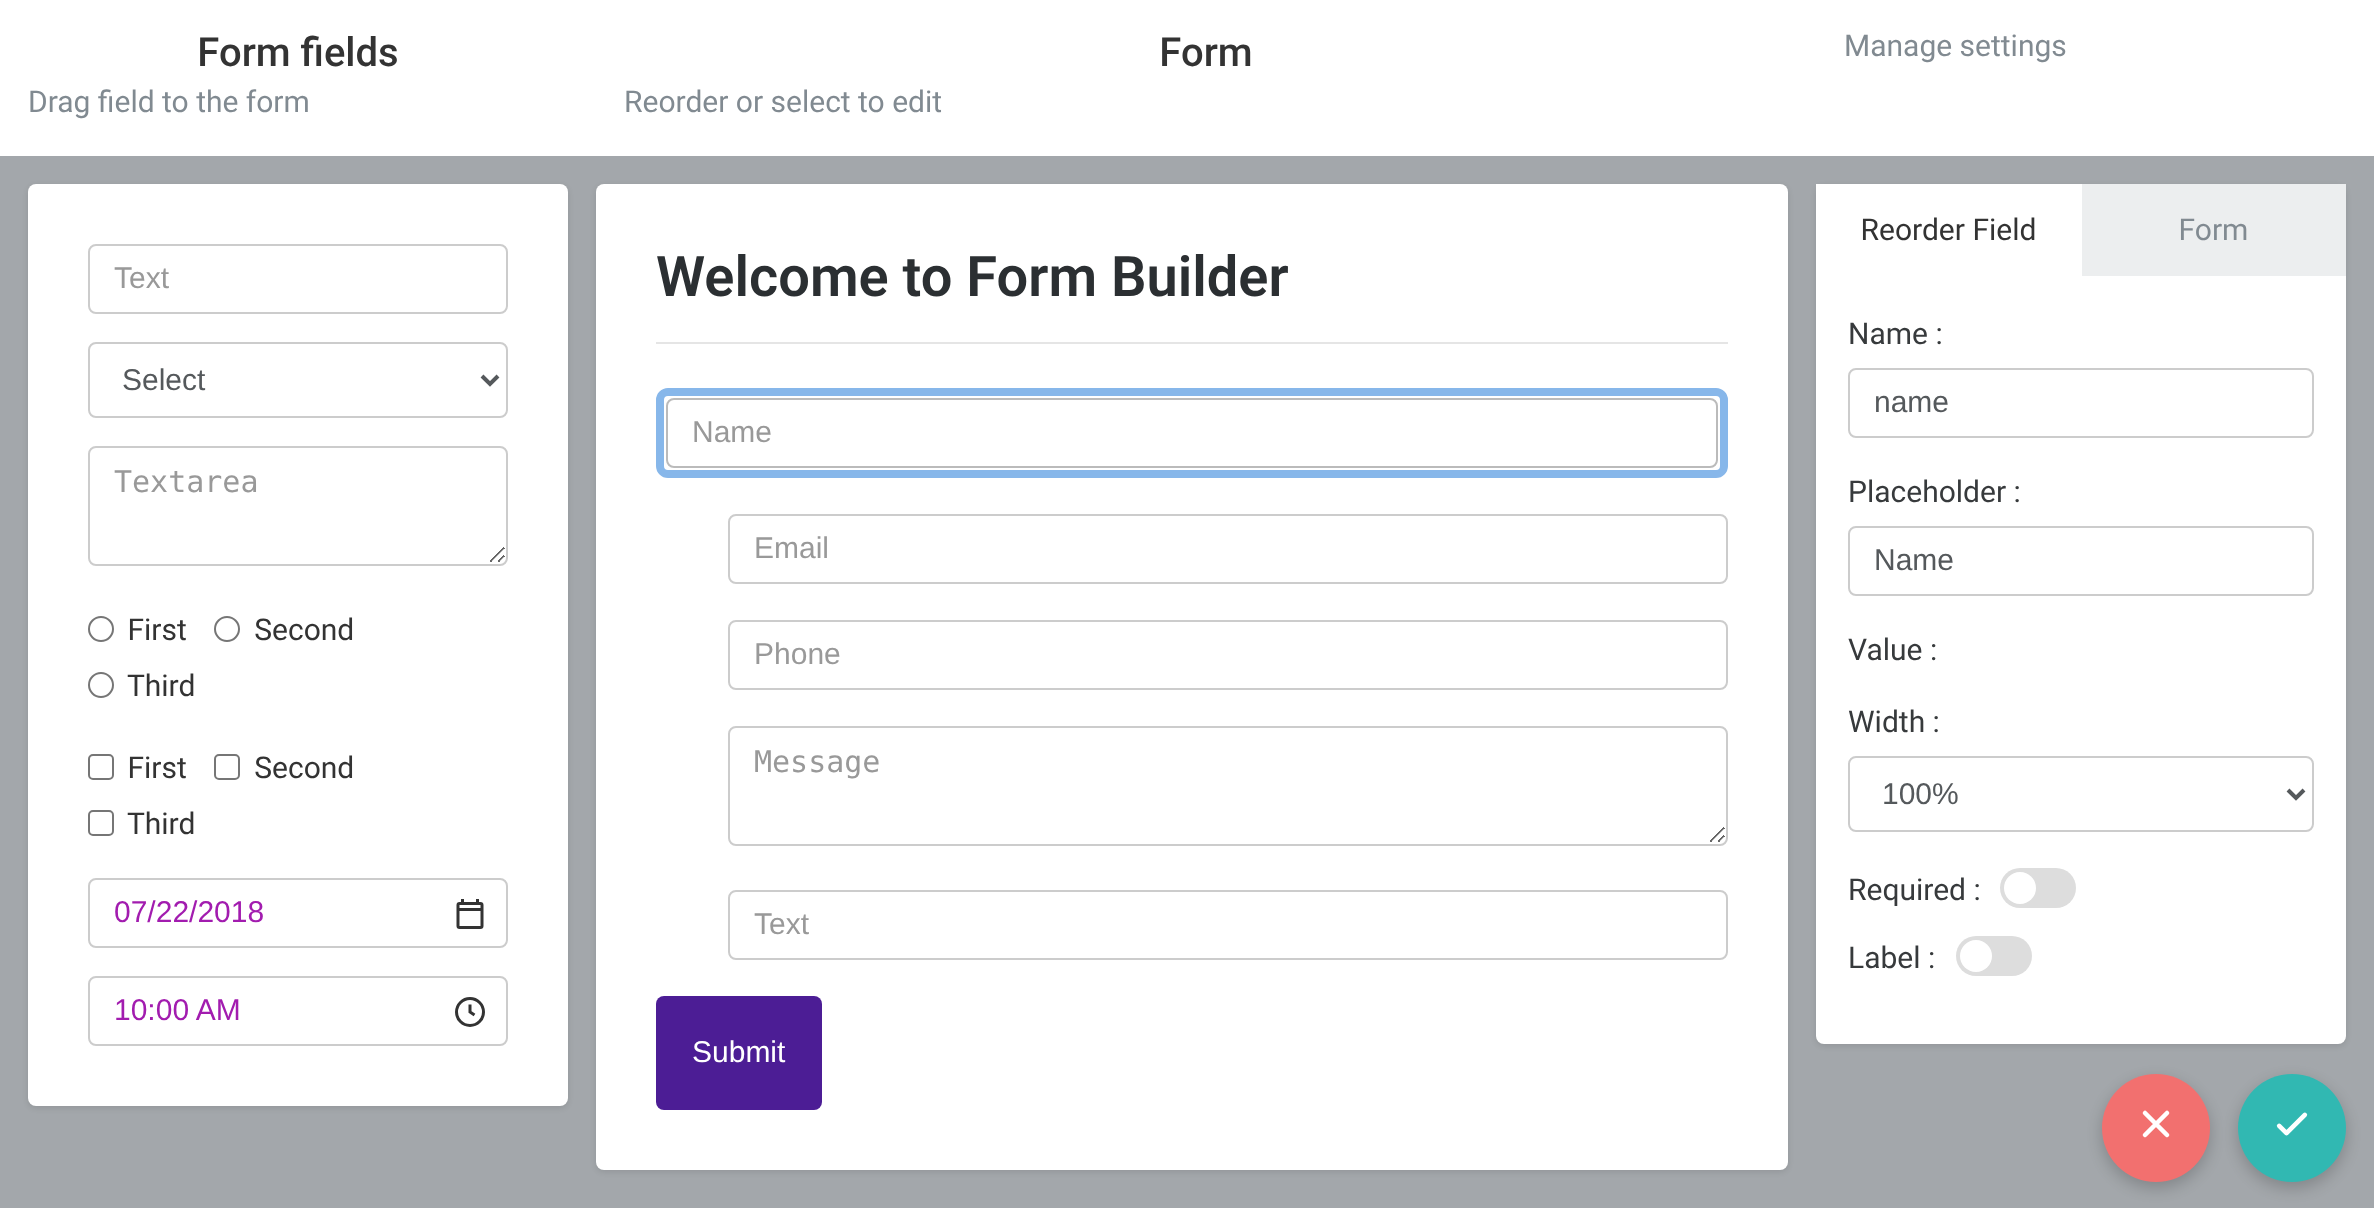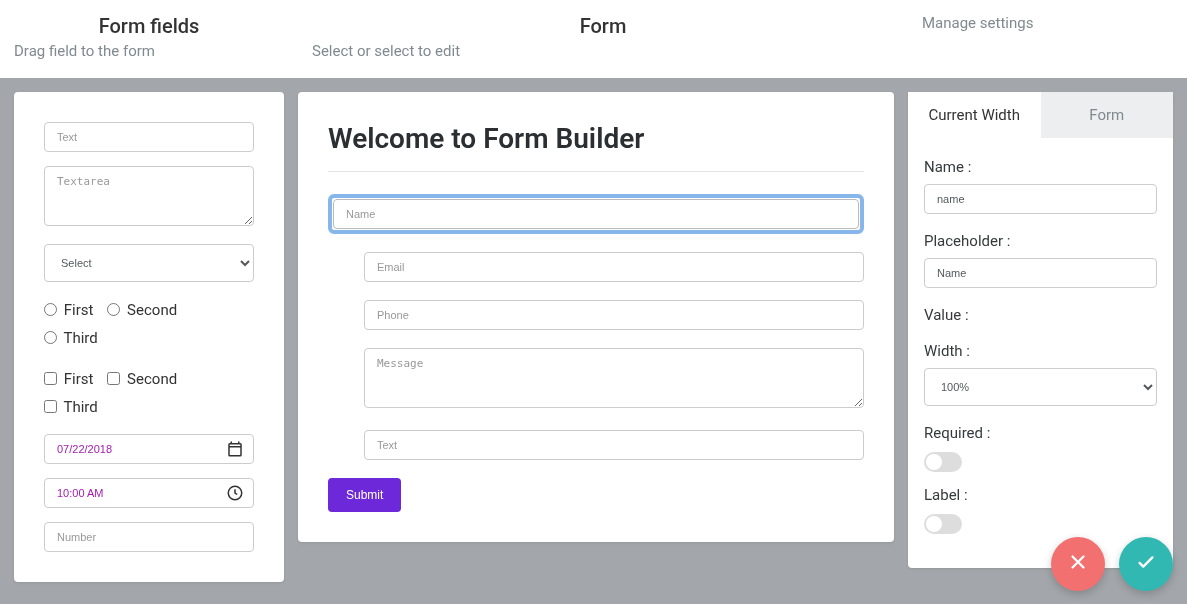--- a/index.html
+++ b/index.html
@@ -55,21 +55,21 @@
       padding: 30px;
     }
     .panel-right {
       width: 265px;
     }
     .palette-item { margin-bottom: 14px; }
     .palette-item:last-child { margin-bottom: 0; }
     .form-control {
       width: 100%;
       padding: 8px 12px;
-      font-size: 11px;
+      font-size: 15px;
       color: #55595c;
       border: 1px solid #ccc;
       border-radius: 4px;
       background: #fff;
     }
     .form-control::placeholder { color: #999; }
     textarea.form-control { resize: vertical; height: 60px; }
     select.form-control { height: 38px; }
     .inline-group { line-height: 1.7; }
     .inline-group label { margin-right: 10px; font-size: 15px;}
@@ -94,26 +94,26 @@
       margin-bottom: 22px;
     }
     .form-field { margin-bottom: 18px; padding-left: 36px; }
     .selected-field {
       border: 4px solid #87b7ea;
       border-radius: 6px;
       padding: 1px;
     }
     .selected-field .form-control { border: 1px solid #bbb; }
     .btn-primary {
-      background: #6d28d9;
+      background: #4c1d95;
       color: #fff;
       border: none;
       border-radius: 4px;
-      padding: 10px 18px;
-      font-size: 12px;
+      padding: 20px 18px;
+      font-size: 15px;
       cursor: pointer;
     }
     .tabs {
       display: flex;
     }
     .tab {
       flex: 1;
       text-align: center;
       padding: 14px 0;
       font-size: 15px;
@@ -124,24 +124,23 @@
     .settings-body { padding: 20px 16px; }
     .setting-group { margin-bottom: 18px; }
     .setting-label {
       font-size: 15px;
       color: #373a3c;
       margin-bottom: 8px;
       display: block;
     }
     .inline-setting {
       display: flex;
-      align-items: flex-start;
+      align-items: flex-end;
       gap: 10px;
       margin-bottom: 14px;
-      flex-direction: column;
     }
     .toggle {
       width: 38px;
       height: 20px;
       background: #ddd;
       border-radius: 10px;
       position: relative;
       cursor: pointer;
       flex-shrink: 0;
     }
@@ -180,40 +179,40 @@
 </head>
 <body>
 
 <div class="header-row">
   <div class="header-col col-left">
     <div class="header-title">Form fields</div>
     <div class="header-sub">Drag field to the form</div>
   </div>
   <div class="header-col col-mid">
     <div class="header-title">Form</div>
-    <div class="header-sub">Select or select to edit</div>
+    <div class="header-sub">Reorder or select to edit</div>
   </div>
   <div class="header-col col-right">
     <div class="header-sub">Manage settings</div>
   </div>
 </div>
 
 <div class="body-row">
 
   <div class="panel panel-left">
     <div class="palette-item">
       <input type="text" class="form-control" placeholder="Text" style="">
-    </div>
-    <div class="palette-item">
-      <textarea class="form-control" placeholder="Textarea" style=""></textarea>
     </div>
     <div class="palette-item">
       <select class="form-control">
         <option>Select</option>
       </select>
+    </div>
+    <div class="palette-item">
+      <textarea class="form-control" placeholder="Textarea" style=""></textarea>
     </div>
     <div class="palette-item inline-group">
       <label><input type="radio" name="pr" style=""> <span>First</span></label>
       <label><input type="radio" name="pr" style=""> <span>Second</span></label><br>
       <label><input type="radio" name="pr" style=""> <span>Third</span></label>
     </div>
     <div class="palette-item inline-group">
       <label><input type="checkbox" style=""> <span>First</span></label>
       <label><input type="checkbox" style=""> <span>Second</span></label><br>
       <label><input type="checkbox" style=""> <span>Third</span></label>
@@ -228,23 +227,20 @@
     </div>
     <div class="palette-item time-wrap">
       <input type="text" class="form-control" value="10:00 AM" style="">
       <span class="field-icon">
         <svg viewBox="0 0 24 24" fill="none" stroke="#333" stroke-width="2">
             <circle cx="12" cy="12" r="9"></circle>
             <path d="M12 7v5l3 2"></path>
           </svg>
       </span>
     </div>
-    <div class="palette-item">
-      <input type="text" class="form-control" placeholder="Number" style="">
-    </div>
   </div>
 
   <div class="panel panel-mid">
     <div class="form-title">Welcome to Form Builder</div>
 
     <div class="form-field selected-field">
       <input type="text" class="form-control" placeholder="Name" style="">
     </div>
     <div class="form-field">
       <input type="text" class="form-control" placeholder="Email" style="">
@@ -257,21 +253,21 @@
     </div>
     <div class="form-field">
       <input type="text" class="form-control" placeholder="Text" style="">
     </div>
 
     <button class="btn-primary">Submit</button>
   </div>
 
   <div class="panel panel-right">
     <div class="tabs">
-      <div class="tab active">Current Width</div>
+      <div class="tab active">Reorder Field</div>
       <div class="tab inactive">Form</div>
     </div>
     <div class="settings-body">
       <div class="setting-group">
         <label class="setting-label">Name :</label>
         <input type="text" class="form-control" value="name" style="">
       </div>
       <div class="setting-group">
         <label class="setting-label">Placeholder :</label>
         <input type="text" class="form-control" value="Name" style="">

